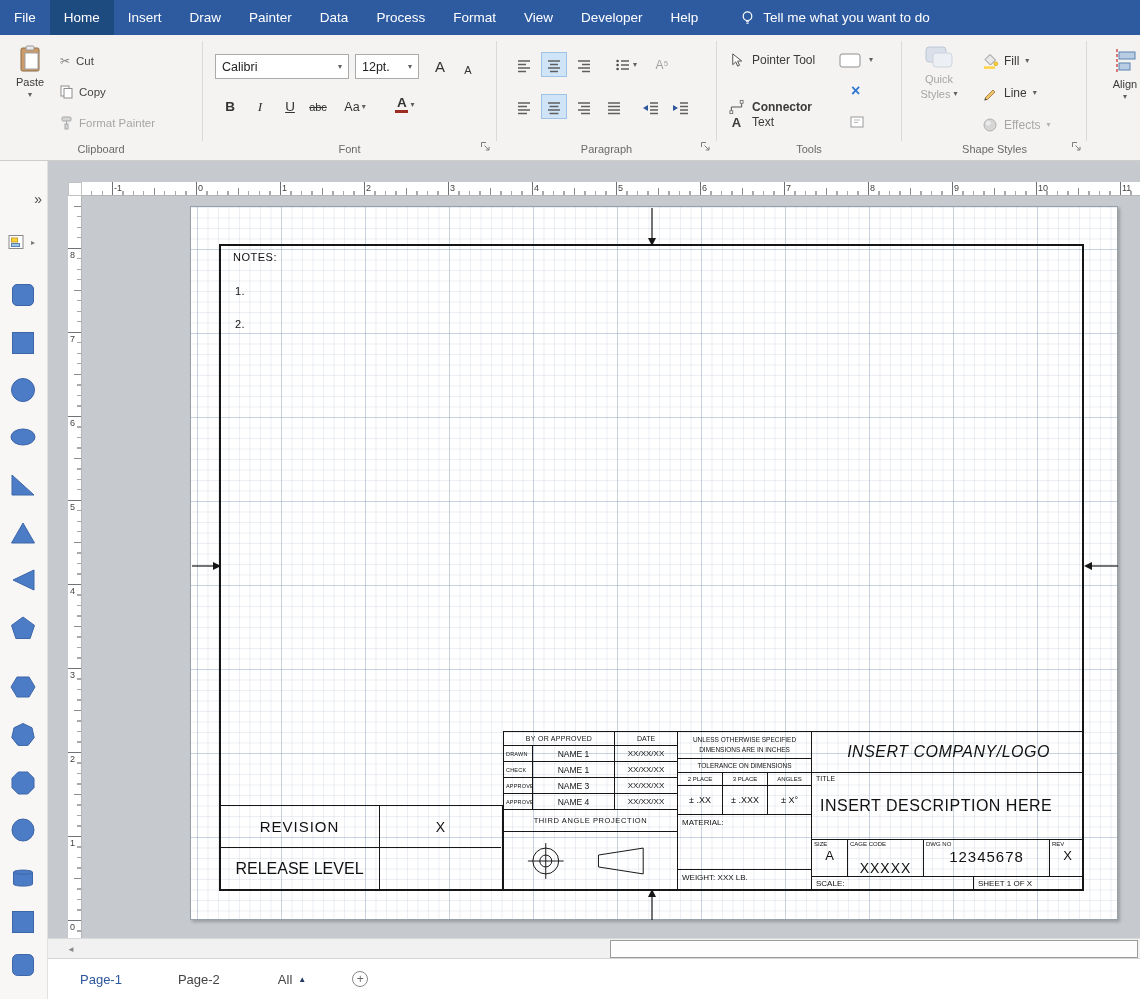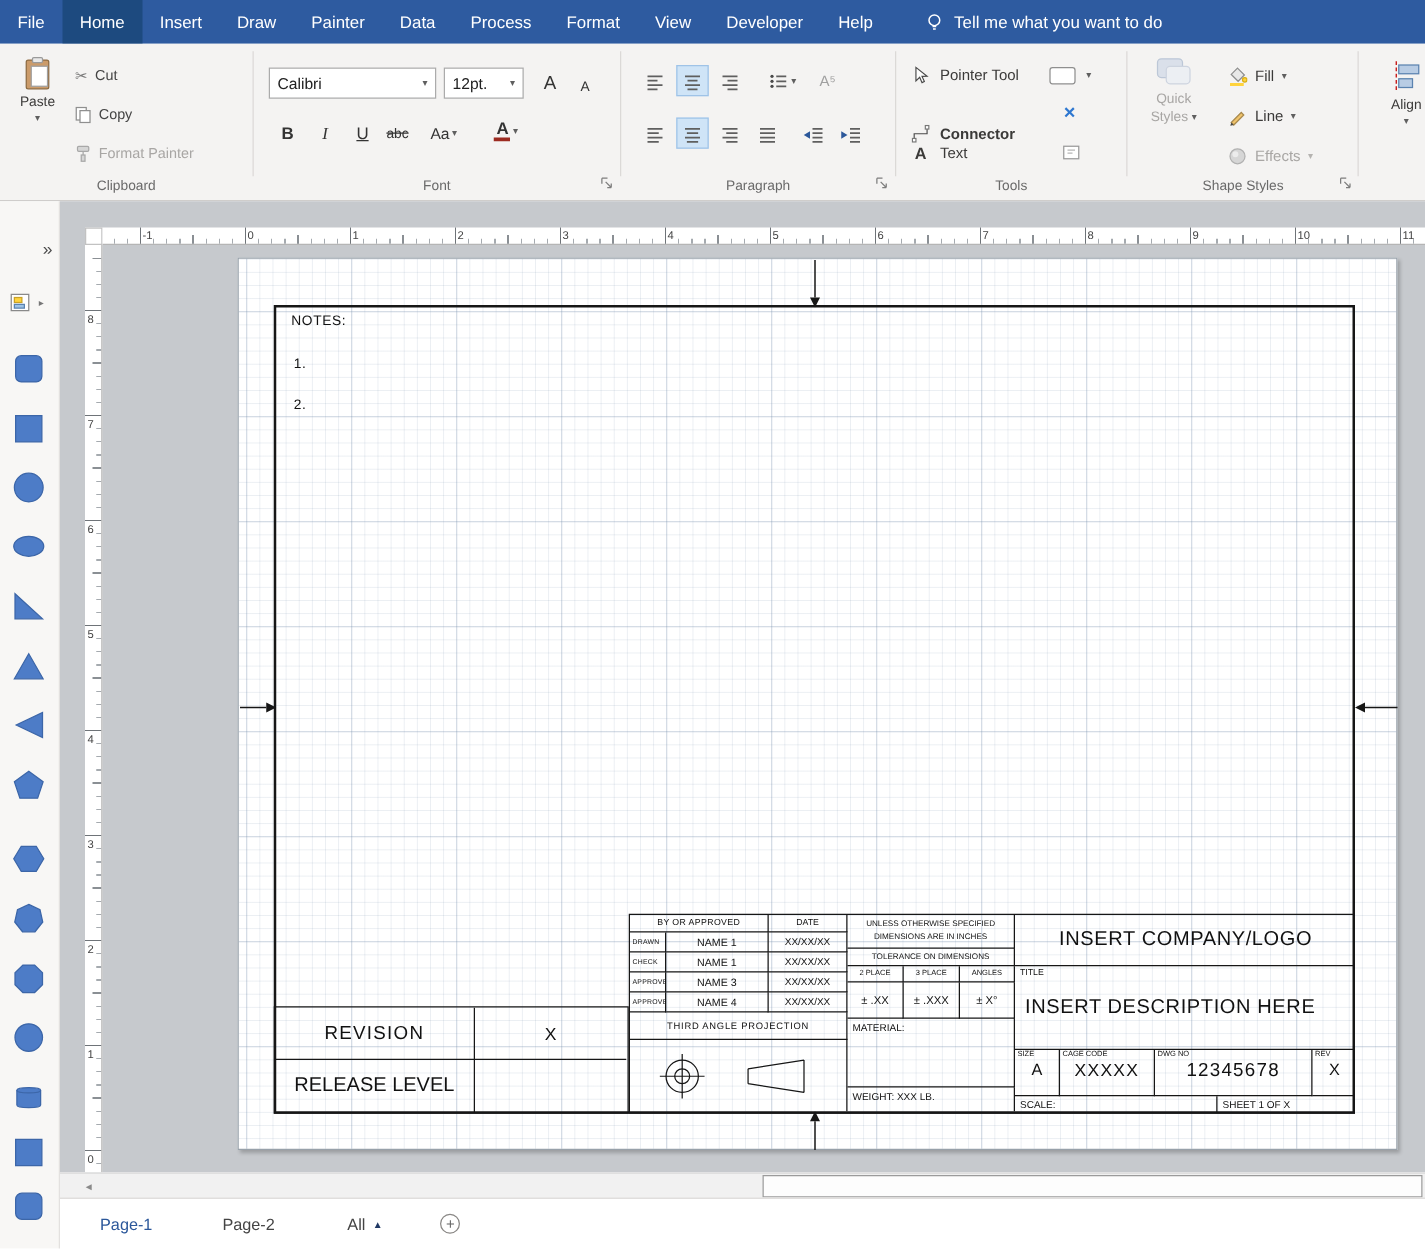--- a/index.html
+++ b/index.html
@@ -533,32 +533,32 @@
         <div class="tc br bb" style="left:174px;top:27px;width:134px;height:14px;font-size:6.5px;">TOLERANCE ON DIMENSIONS</div>
         <div class="tc br bb" style="left:174px;top:41px;width:45px;height:13px;font-size:6px;">2 PLACE</div>
         <div class="tc br bb" style="left:219px;top:41px;width:45px;height:13px;font-size:6px;">3 PLACE</div>
         <div class="tc br bb" style="left:264px;top:41px;width:44px;height:13px;font-size:6px;">ANGLES</div>
         <div class="tc br bb" style="left:174px;top:54px;width:45px;height:29px;font-size:9px;">± .XX</div>
         <div class="tc br bb" style="left:219px;top:54px;width:45px;height:29px;font-size:9px;">± .XXX</div>
         <div class="tc br bb" style="left:264px;top:54px;width:44px;height:29px;font-size:9px;">± X°</div>
         <div class="tc br bb tl" style="left:174px;top:83px;width:134px;height:55px;font-size:8px;">MATERIAL:</div>
         <div class="tc br tl" style="left:174px;top:138px;width:134px;height:19px;font-size:8px;">WEIGHT:   XXX LB.</div>
 
-        <div class="tc bb" style="left:308px;top:0;width:273px;height:41px;font-size:16px;letter-spacing:.5px;">INSERT COMPANY/LOGO</div>
+        <div class="tc bb" style="left:308px;top:0;width:273px;height:41px;font-size:16px;letter-spacing:.5px;font-style:italic;">INSERT COMPANY/LOGO</div>
         <div class="cellTitle bb" style="left:308px;top:41px;width:273px;height:67px;">
           <span class="tinylbl">TITLE</span>
           <span class="bigtitle">INSERT DESCRIPTION HERE</span>
         </div>
         <div class="tc br bb lblcell" style="left:308px;top:108px;width:36px;height:37px;">
           <span class="tinylbl2">SIZE</span>
           <span style="font-size:13px;">A</span>
         </div>
         <div class="tc br bb lblcell" style="left:344px;top:108px;width:76px;height:37px;">
           <span class="tinylbl2">CAGE CODE</span>
-          <span style="font-size:14px;letter-spacing:1px;">XXXXX</span>
+          <span style="font-size:14px;letter-spacing:1px;margin-top:12px;">XXXXX</span>
         </div>
         <div class="tc br bb lblcell" style="left:420px;top:108px;width:126px;height:37px;">
           <span class="tinylbl2">DWG NO</span>
           <span style="font-size:15px;letter-spacing:1px;">12345678</span>
         </div>
         <div class="tc bb lblcell" style="left:546px;top:108px;width:35px;height:37px;">
           <span class="tinylbl2">REV</span>
           <span style="font-size:13px;">X</span>
         </div>
         <div class="tc br tl" style="left:308px;top:145px;width:162px;height:13px;font-size:8px;padding-top:2px;">SCALE:</div>

